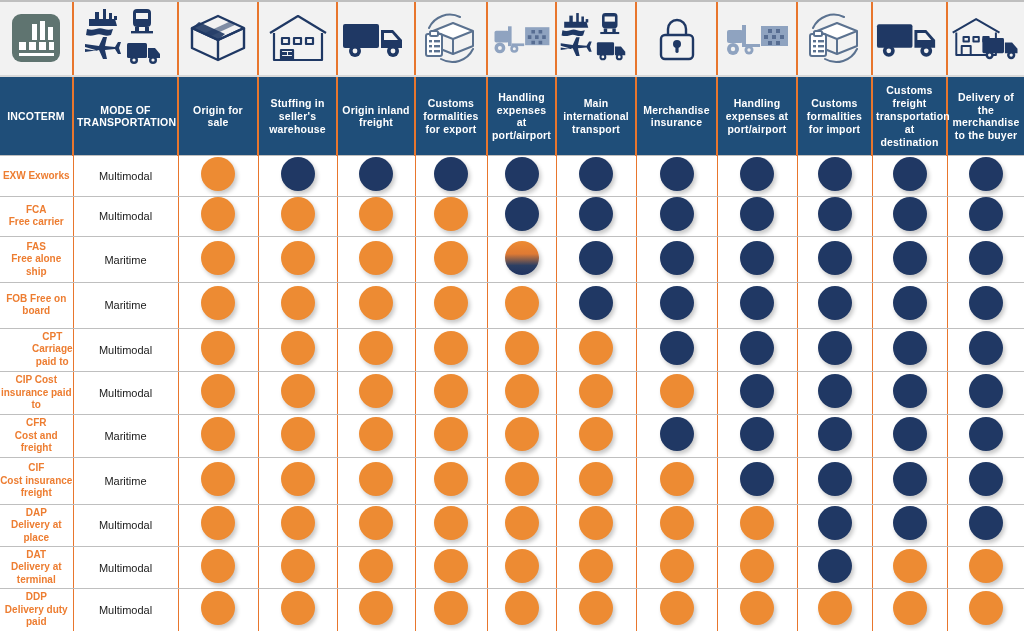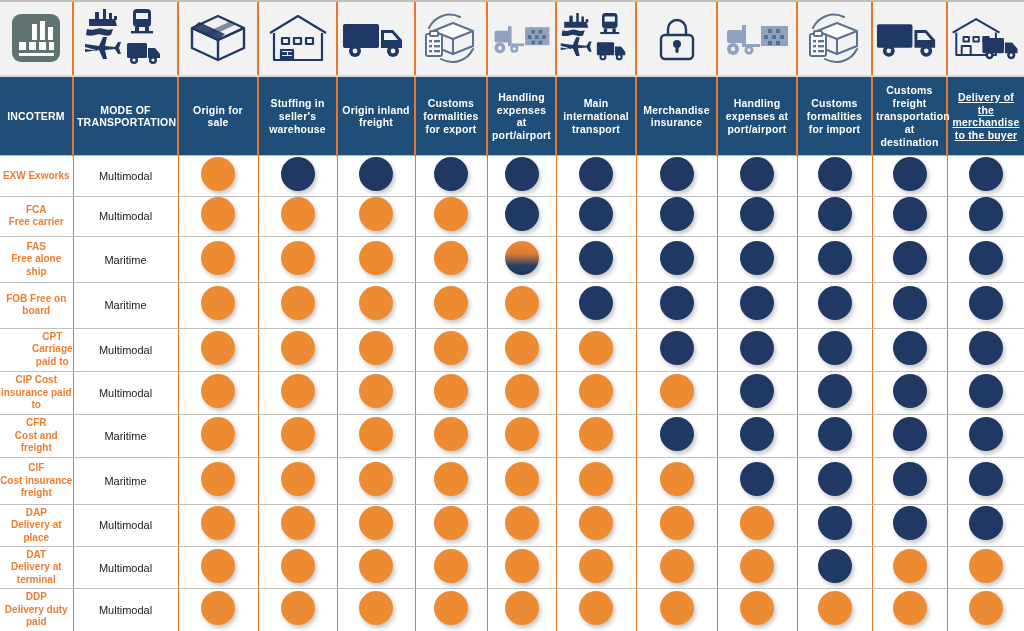--- a/index.html
+++ b/index.html
@@ -36,21 +36,21 @@
   tr.head-row th {
     background:#1F4E79;
     color:#ffffff;
     font-size:10.5px; font-weight:bold; line-height:1.22;
     text-align:center; vertical-align:middle;
     border-right:2px solid #E8762D;
     border-bottom:1px solid #BFBFBF;
     padding:2px 3px;
     letter-spacing:.2px;
   }
-  tr.head-row th:last-child { border-right:none;text-decoration:underline; }
+  tr.head-row th:last-child { border-right:none; }
   th.h-incoterm { font-size:11px; letter-spacing:.5px;margin-top:8px; }
   th.h-mode { font-size:11px; letter-spacing:.3px; }
 
   
   tr.body-row td {
     background:#ffffff;
     border-right:1.5px solid #E8762D;
     border-bottom:1.5px solid #BFBFBF;
     text-align:center; vertical-align:middle;
     padding:0;

